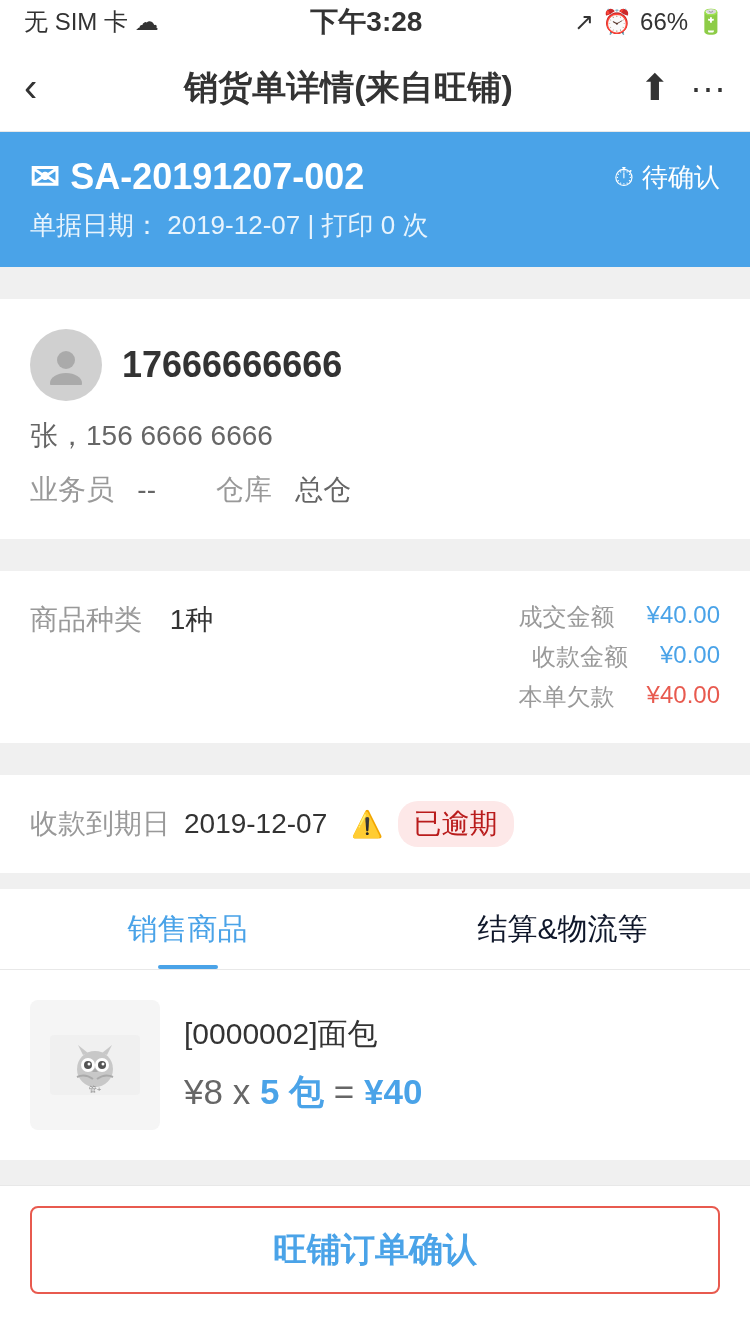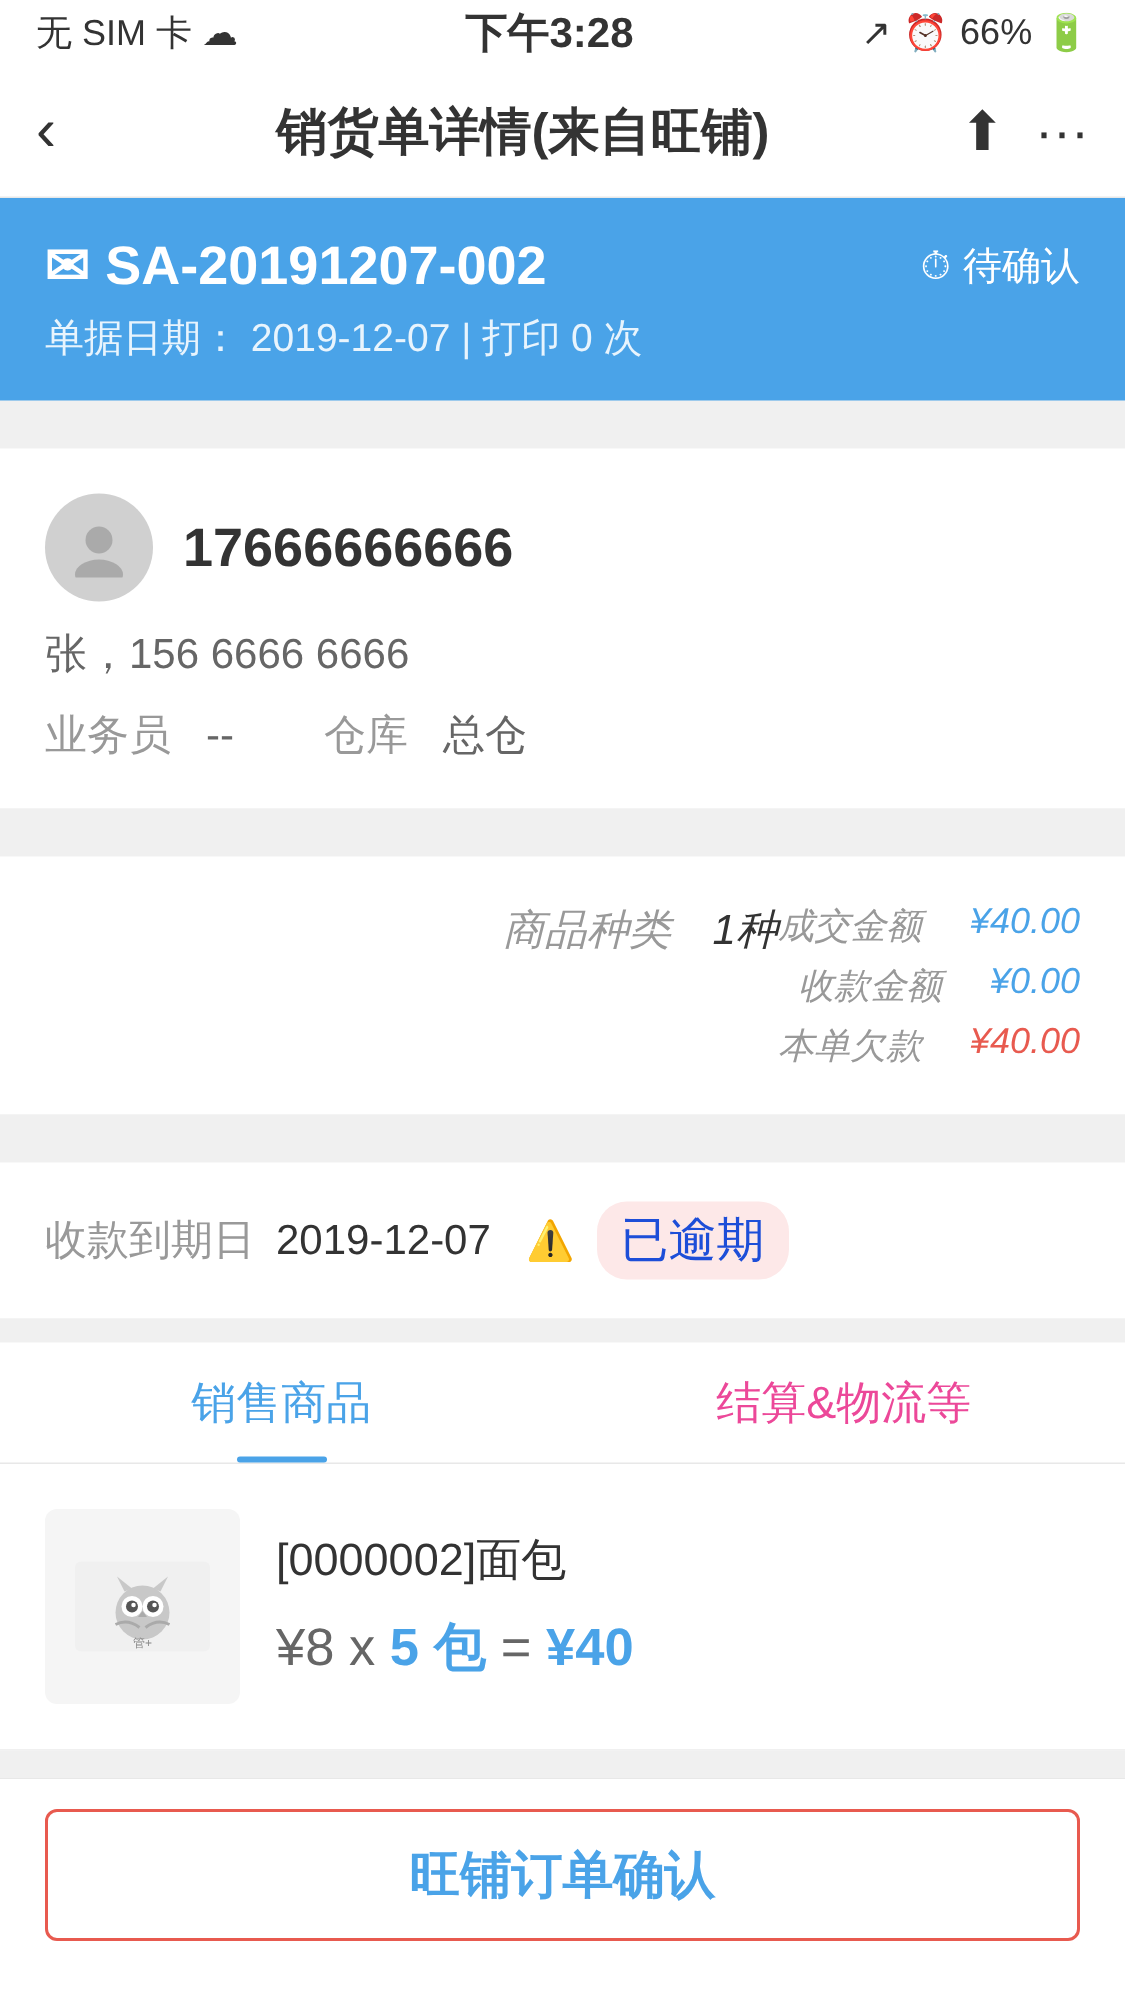--- a/index.html
+++ b/index.html
@@ -149,23 +149,22 @@
     }
 
     
     .summary-card {
       background: #fff;
       padding: 30px;
       margin-top: 16px;
     }
     .summary-row {
       display: flex;
-      justify-content: flex-end;
+      justify-content: space-between;
       align-items: flex-start;
-      font-style: italic;
     }
     .summary-left {
       font-size: 28px;
       color: #666;
       display: flex;
       align-items: center;
       gap: 10px;
     }
     .summary-label {
       color: #999;
@@ -206,24 +205,24 @@
       display: flex;
       align-items: center;
       gap: 14px;
       font-size: 28px;
       color: #666;
     }
     .due-label { color: #999; }
     .due-date { color: #333; margin-right: 10px; }
     .overdue-badge {
       background: #fde8e8;
-      color: #1d4ed8;
+      color: #b91c1c;
       padding: 4px 16px;
       border-radius: 20px;
-      font-size: 32px;
+      font-size: 28px;
       display: flex;
       align-items: center;
       gap: 6px;
     }
 
     
     .section-divider {
       height: 16px;
       background: #f0f0f0;
     }
@@ -242,21 +241,21 @@
       align-items: center;
       justify-content: center;
       font-size: 30px;
       cursor: pointer;
       position: relative;
     }
     .tab-item.active {
       color: #4AA3E8;
     }
     .tab-item.inactive {
-      color: #ec4899;
+      color: #0f172a;
     }
     .tab-indicator {
       position: absolute;
       bottom: 0;
       left: 50%;
       transform: translateX(-50%);
       width: 60px;
       height: 4px;
       background: #4AA3E8;
       border-radius: 2px;

